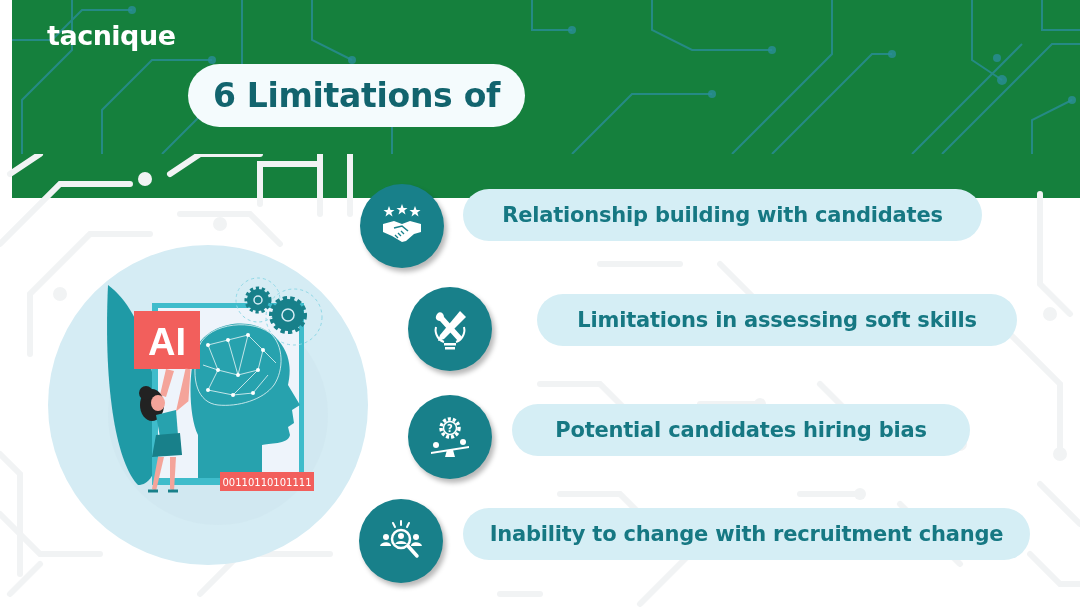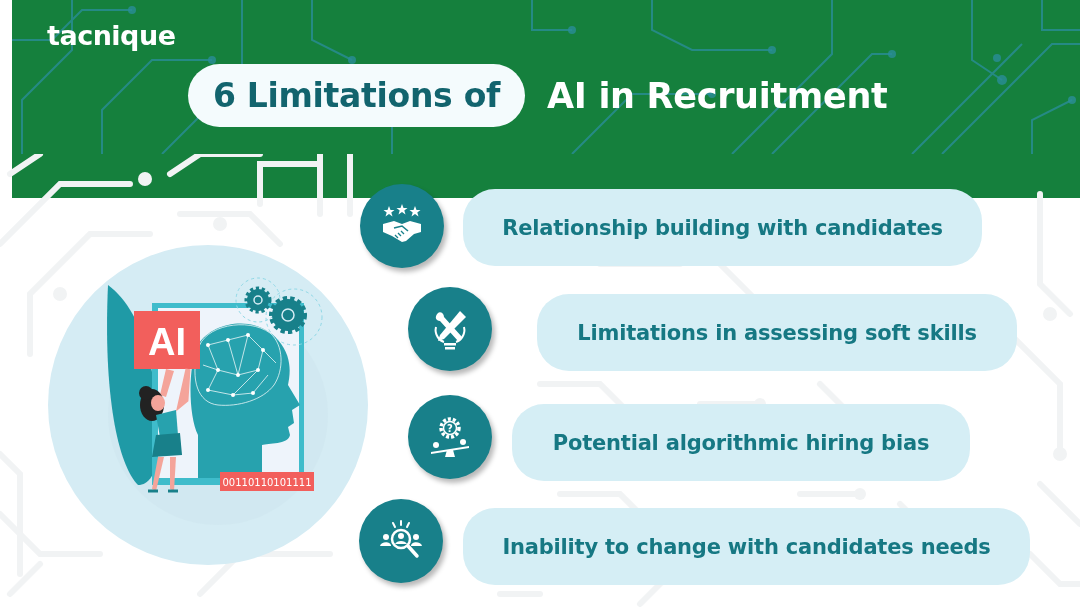--- a/index.html
+++ b/index.html
@@ -32,21 +32,21 @@
 
   .illus { position: absolute; left: 48px; top: 245px; width: 320px; height: 320px; }
 
   .icon-circle {
     position: absolute; width: 84px; height: 84px; border-radius: 50%;
     background: #18808a;
     box-shadow: 3px 4px 5px rgba(0,0,0,0.28);
     display: flex; align-items: center; justify-content: center;
   }
   .pill {
-    position: absolute; height: 77px; border-radius: 32px;
+    position: absolute; height: 52px; border-radius: 32px;
     background: #d5eef5;
     display: flex; align-items: center; justify-content: center;
     color: #167883; font-weight: bold; font-size: 21px; letter-spacing: -0.2px;
     white-space: nowrap;
   }
 </style>
 </head>
 <body>
 
 <div class="header">
@@ -82,21 +82,20 @@
         <circle cx="560" cy="30" r="4"></circle>
       <circle cx="985" cy="58" r="4"></circle>
     </g>
   </svg>
 
   <div class="logo">tacnique</div>
 
   <div class="title-pill">
     <span>6 Limitations of</span>
   </div>
-  <div class="title-rest">AI in Recruitment</div>
 </div>
 
 <div class="body-area">
   <svg class="pattern" width="1080" height="454">
     <g stroke="#f1f3f4" stroke-width="6" fill="none" stroke-linecap="round">
       <path d="M10 20 L40 0"></path>
         <path d="M0 90 L60 30 L130 30"></path>
       <path d="M30 200 L30 140 L90 80 L150 80"></path>
       <path d="M170 20 L200 0 L260 0"></path>
         <path d="M180 60 L250 60 L280 90"></path>
@@ -236,21 +235,21 @@
     <text x="22" y="17" text-anchor="middle" fill="#ffffff" font-family="DejaVu Sans, sans-serif" font-size="10" font-weight="bold">?</text>
     <g fill="#ffffff">
       <circle cx="8" cy="30" r="3"></circle>
         <circle cx="35" cy="27" r="3"></circle>
       <path d="M3 37 L41 31 L41 33 L3 39 Z"></path>
       <path d="M19 35 L25 35 L27 42 L17 42 Z"></path>
     </g>
   </svg>
 </div>
 <div class="pill" style="left:512px; top:404px; width:458px;">
-  <span>Potential algorithmic hiring bias</span>
+  <span>Potential candidates hiring bias</span>
 </div>
 
 <div class="icon-circle" style="left:359px; top:499px;">
   <svg width="48" height="44" viewBox="0 0 48 44">
     <g stroke="#ffffff" stroke-width="2" stroke-linecap="round">
       <path d="M24 2 L24 6"></path>
         <path d="M16 4 L18 8"></path>
         <path d="M32 4 L30 8"></path>
     </g>
     <circle cx="24" cy="20" r="9" fill="none" stroke="#ffffff" stroke-width="2.5"></circle>
@@ -259,14 +258,14 @@
     <path d="M31 27 L40 37" stroke="#ffffff" stroke-width="3.5" stroke-linecap="round"></path>
     <g fill="#ffffff">
       <circle cx="9" cy="18" r="3"></circle>
         <path d="M3 27 C 4 22, 14 22, 14 27 Z"></path>
       <circle cx="39" cy="18" r="3"></circle>
         <path d="M34 27 C 34 22, 44 22, 45 27 Z"></path>
     </g>
   </svg>
 </div>
 <div class="pill" style="left:463px; top:508px; width:567px;">
-  <span>Inability to change with candidates needs</span>
+  <span>Inability to change with recruitment change</span>
 </div>
 
 </body></html>

